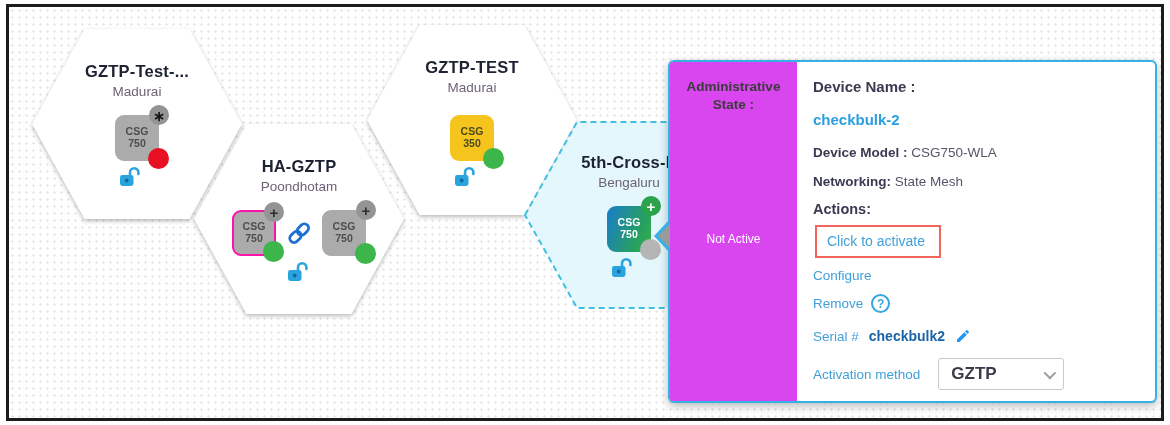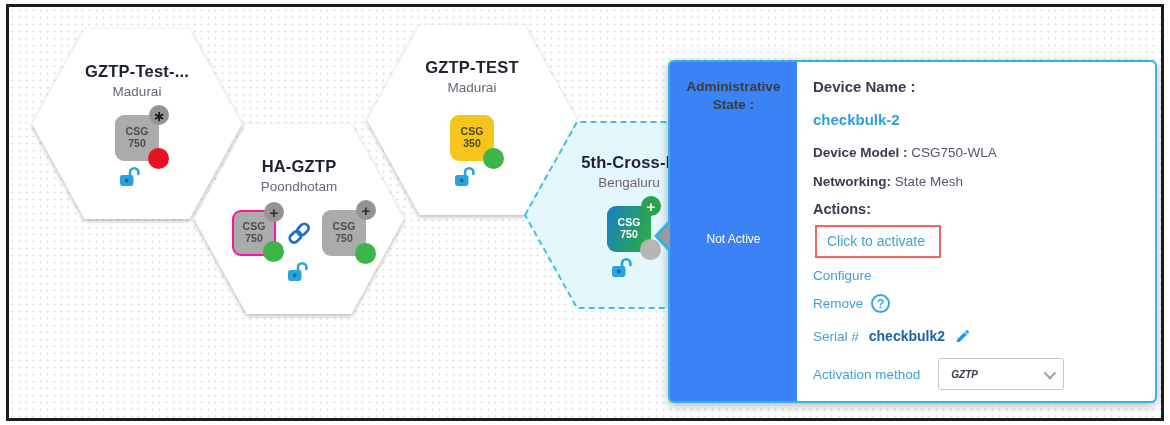--- a/index.html
+++ b/index.html
@@ -36,21 +36,21 @@
   .badge .ast { font-size:14px; transform:translateY(0.5px); color:#141414; }
   .dot { position:absolute; bottom:-8px; right:-10px; width:21px; height:21px; border-radius:50%; }
   .dot.red { background:#e81123; } .dot.green { background:#3cb54a; } .dot.gray { background:#b5b5b5; }
   .lock-row { margin-top:5px; transform:translateX(-6px); }
   
   .hex-svg { position:absolute; inset:0; }
   
   .popup { position:absolute; left:659px; top:53px; width:489px; height:343px;
            background:#fff; border:2px solid #35b1e4; border-radius:6px;
            box-shadow:0 3px 10px rgba(0,0,0,.28); }
-  .panel-gray { position:absolute; left:0; top:0; bottom:0; width:127px; background:#3b82f6;
+  .panel-gray { position:absolute; left:0; top:0; bottom:0; width:127px; background:#d946ef;
                 border-radius:3px 0 0 3px; }
   .admin-label { margin-top:16px; text-align:center; font-size:13.5px; font-weight:bold; color:#3b3b3b; line-height:1.3; }
   .admin-value { position:absolute; top:170px; width:100%; text-align:center; font-size:12px; color:#fff; }
   .notch-border { position:absolute; left:-16px; top:157px; width:0; height:0;
                   border-top:17px solid transparent; border-bottom:17px solid transparent; border-right:16px solid #35b1e4; }
   .notch { position:absolute; left:-12px; top:161px; width:0; height:0;
            border-top:13px solid transparent; border-bottom:13px solid transparent; border-right:13px solid #9a9a9a; }
   .panel-body { position:absolute; left:127px; top:0; right:0; bottom:0; padding:14px 16px 0 16px; }
   .lbl { font-weight:bold; color:#3a3a52; }
   .row-devname { font-size:15px; margin-top:2px; }
@@ -62,21 +62,21 @@
                   padding:5px 14px 6px 10px; }
   .link { color:#41a0d9; font-size:13.5px; cursor:pointer; }
   .row-link { margin-top:11px; display:flex; align-items:center; gap:8px; }
   .qmark { width:19px; height:19px; border-radius:50%; border:2px solid #35a7e0; color:#35a7e0;
            font-size:12px; font-weight:bold; display:flex; align-items:center; justify-content:center; }
   .row-serial { margin-top:15px; display:flex; align-items:center; gap:10px; }
   .serial-val { font-size:14px; font-weight:bold; color:#1b64a8; }
   .row-activation { margin-top:14px; display:flex; align-items:center; gap:18px; }
   .select { width:126px; height:32px; background:#fff; border:1px solid #c9c9c9; border-radius:3px;
             display:flex; align-items:center; justify-content:space-between; padding:0 10px 0 12px; }
-  .select-val { font-size:10px; font-weight:bold; color:#3b3b4a;font-style:italic; }
+  .select-val { font-size:17px; font-weight:bold; color:#3b3b4a; }
   .chev { width:9px; height:9px; border-right:2px solid #9e9e9e; border-bottom:2px solid #9e9e9e;
           transform:rotate(45deg) translateY(-2px); }
   svg { display:block; }
 </style>
 </head>
 <body>
 
 <div class="screen">
   <div class="frame">
 

